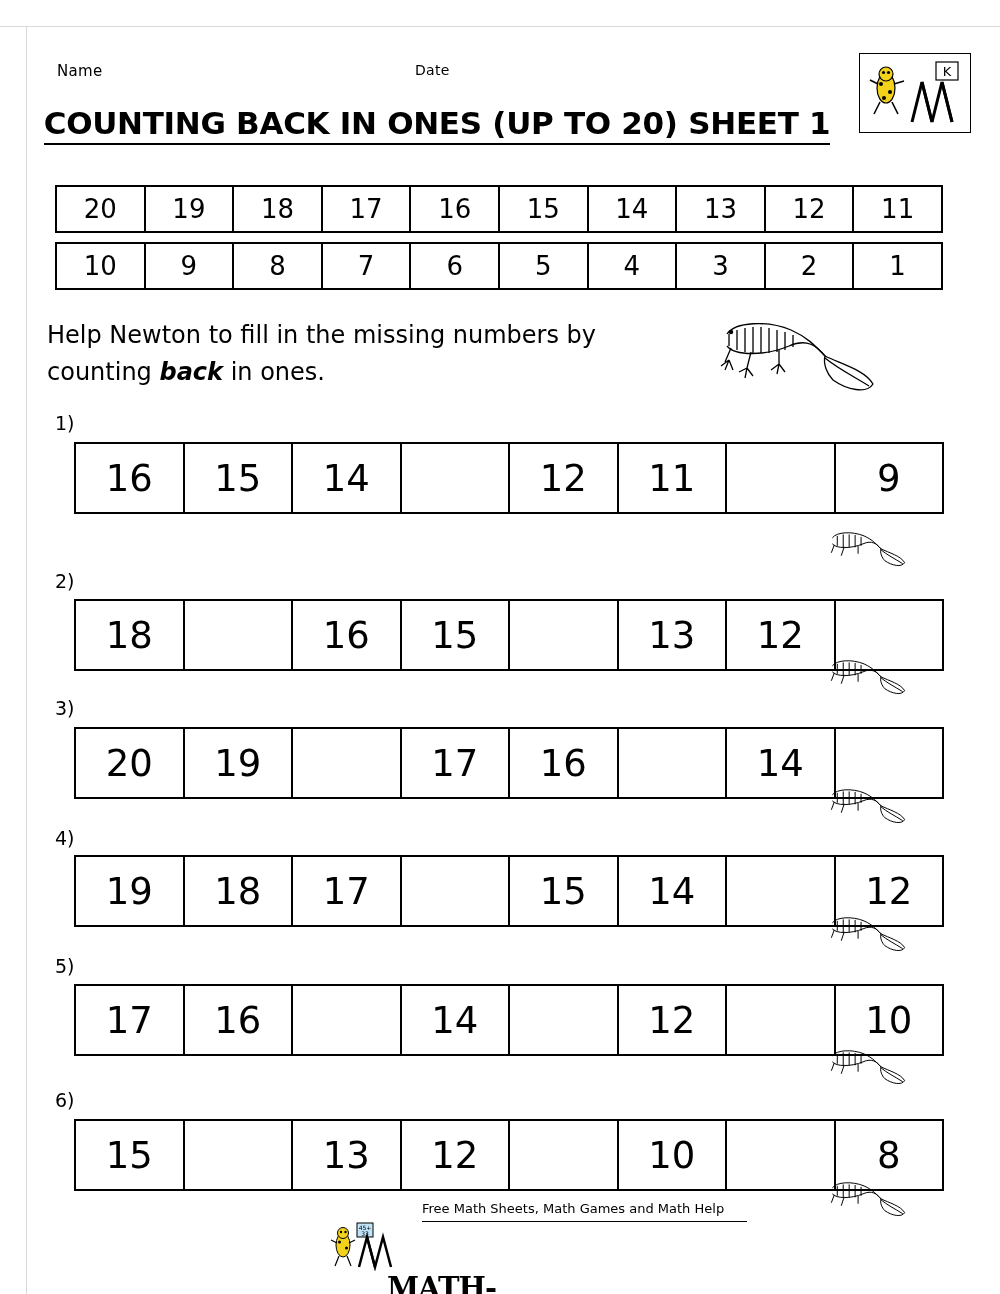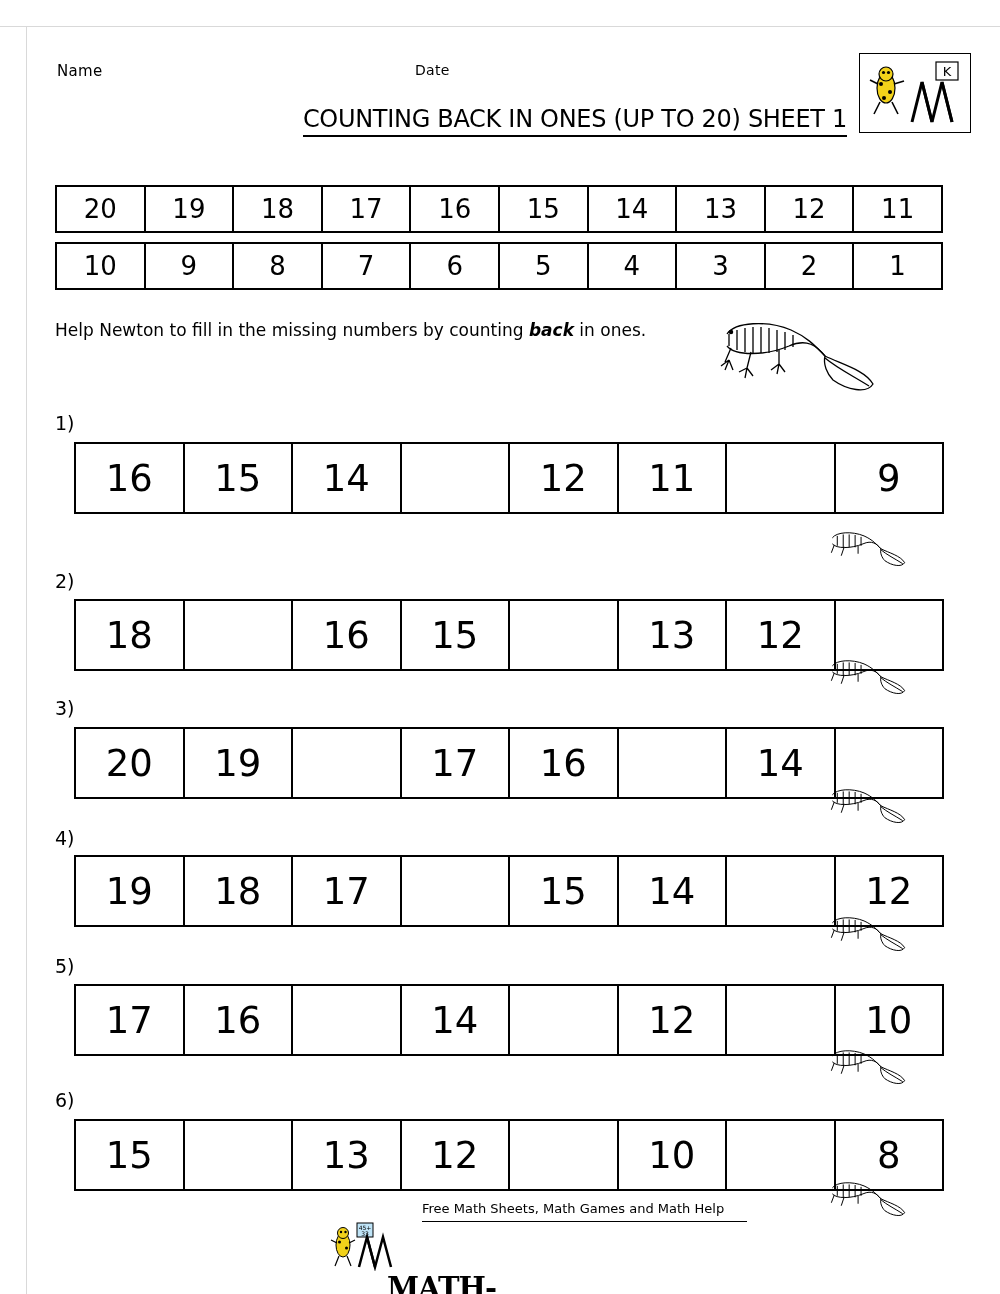--- a/index.html
+++ b/index.html
@@ -64,23 +64,23 @@
     background: #fff;
   }
   .logo-inner {
     position: relative;
     width: 100%; height: 100%;
   }
   .title {
     position: absolute;
     left: 0; top: 78px;
     width: 820px;
-    text-align: right;
-    font-size: 24px;
-    font-weight: normal;
+    text-align: center;
+    font-size: 31px;
+    font-weight: bold;
     letter-spacing: -0.3px;
   }
   .title span {
     border-bottom: 2px solid #000;
     padding-bottom: 2px;
   }
 
   
   .numgrid {
     position: absolute;
@@ -100,23 +100,23 @@
     align-items: center;
     justify-content: center;
     font-size: 26px;
     box-sizing: border-box;
   }
   .numgrid .cell:last-child { border-right: none; }
 
   
   .instr {
     position: absolute;
-    left: 28px; top: 290px;
+    left: 20px; top: 290px;
     width: 640px;
-    font-size: 17px;
+    font-size: 24px;
     line-height: 1.55;
   }
   .instr b { font-weight: bold; font-style: italic; }
 
   
   .newt-big {
     position: absolute;
     left: 690px; top: 285px;
     width: 160px; height: 105px;
   }

